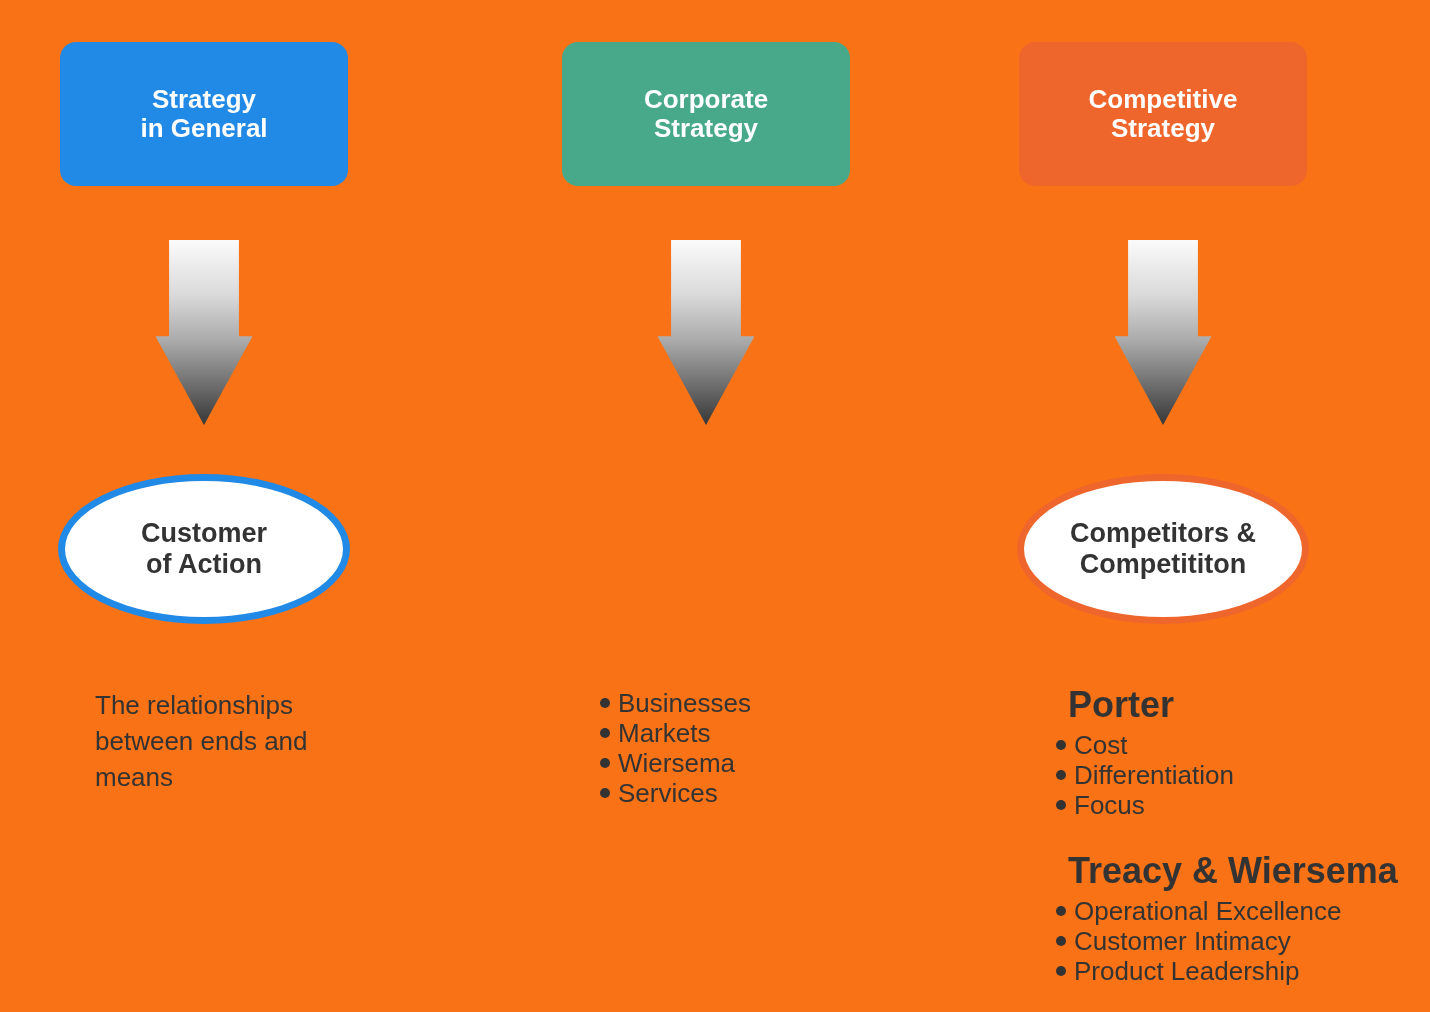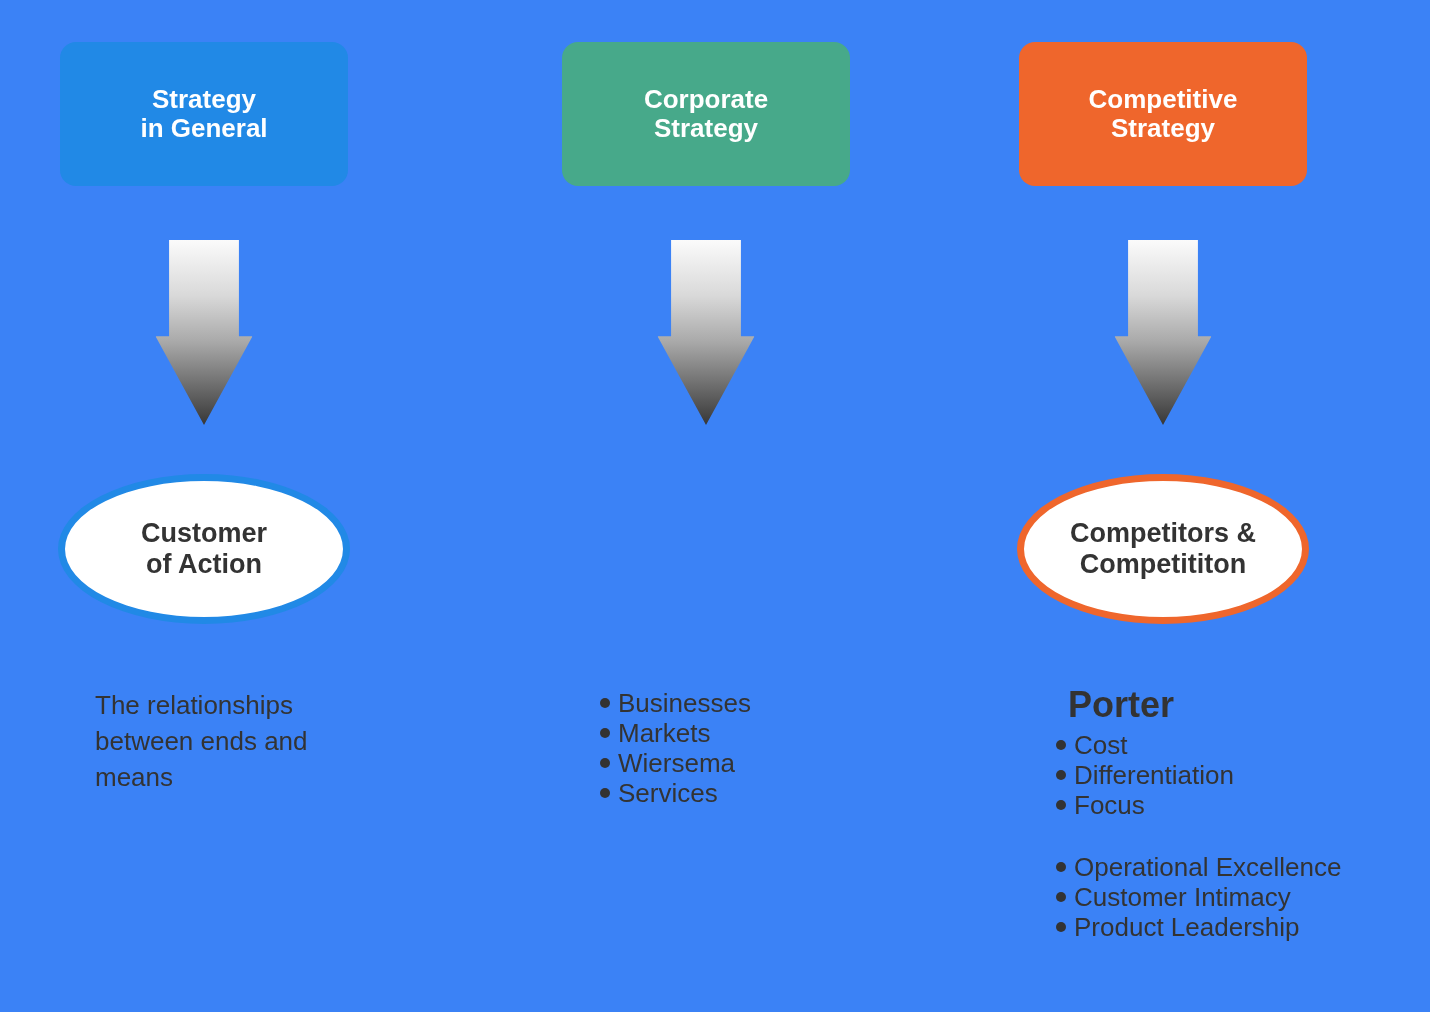--- a/index.html
+++ b/index.html
@@ -5,21 +5,21 @@
   html, body {
     margin: 0;
     padding: 0;
     background: #ffffff;
     font-family: "Liberation Sans", sans-serif;
   }
   .page {
     position: relative;
     width: 1430px;
     height: 1012px;
-    background: #3b82f6;
+    background: #f97316;
     overflow: hidden;
   }
   .col {
     position: absolute;
     top: 0;
     width: 292px;
     height: 100%;
   }
   .col-1 { left: 58px; }
   .col-2 { left: 560px; }
@@ -211,20 +211,21 @@
           <span class="bullet-dot"></span>
           <span class="bullet-label">Differentiation</span>
         </div>
         <div class="bullet-row">
           <span class="bullet-dot"></span>
           <span class="bullet-label">Focus</span>
         </div>
       </div>
 
       <div class="section">
+        <h3 class="section-heading">Treacy &amp; Wiersema</h3>
         <div class="bullet-row">
           <span class="bullet-dot"></span>
           <span class="bullet-label">Operational Excellence</span>
         </div>
         <div class="bullet-row">
           <span class="bullet-dot"></span>
           <span class="bullet-label">Customer Intimacy</span>
         </div>
         <div class="bullet-row">
           <span class="bullet-dot"></span>

